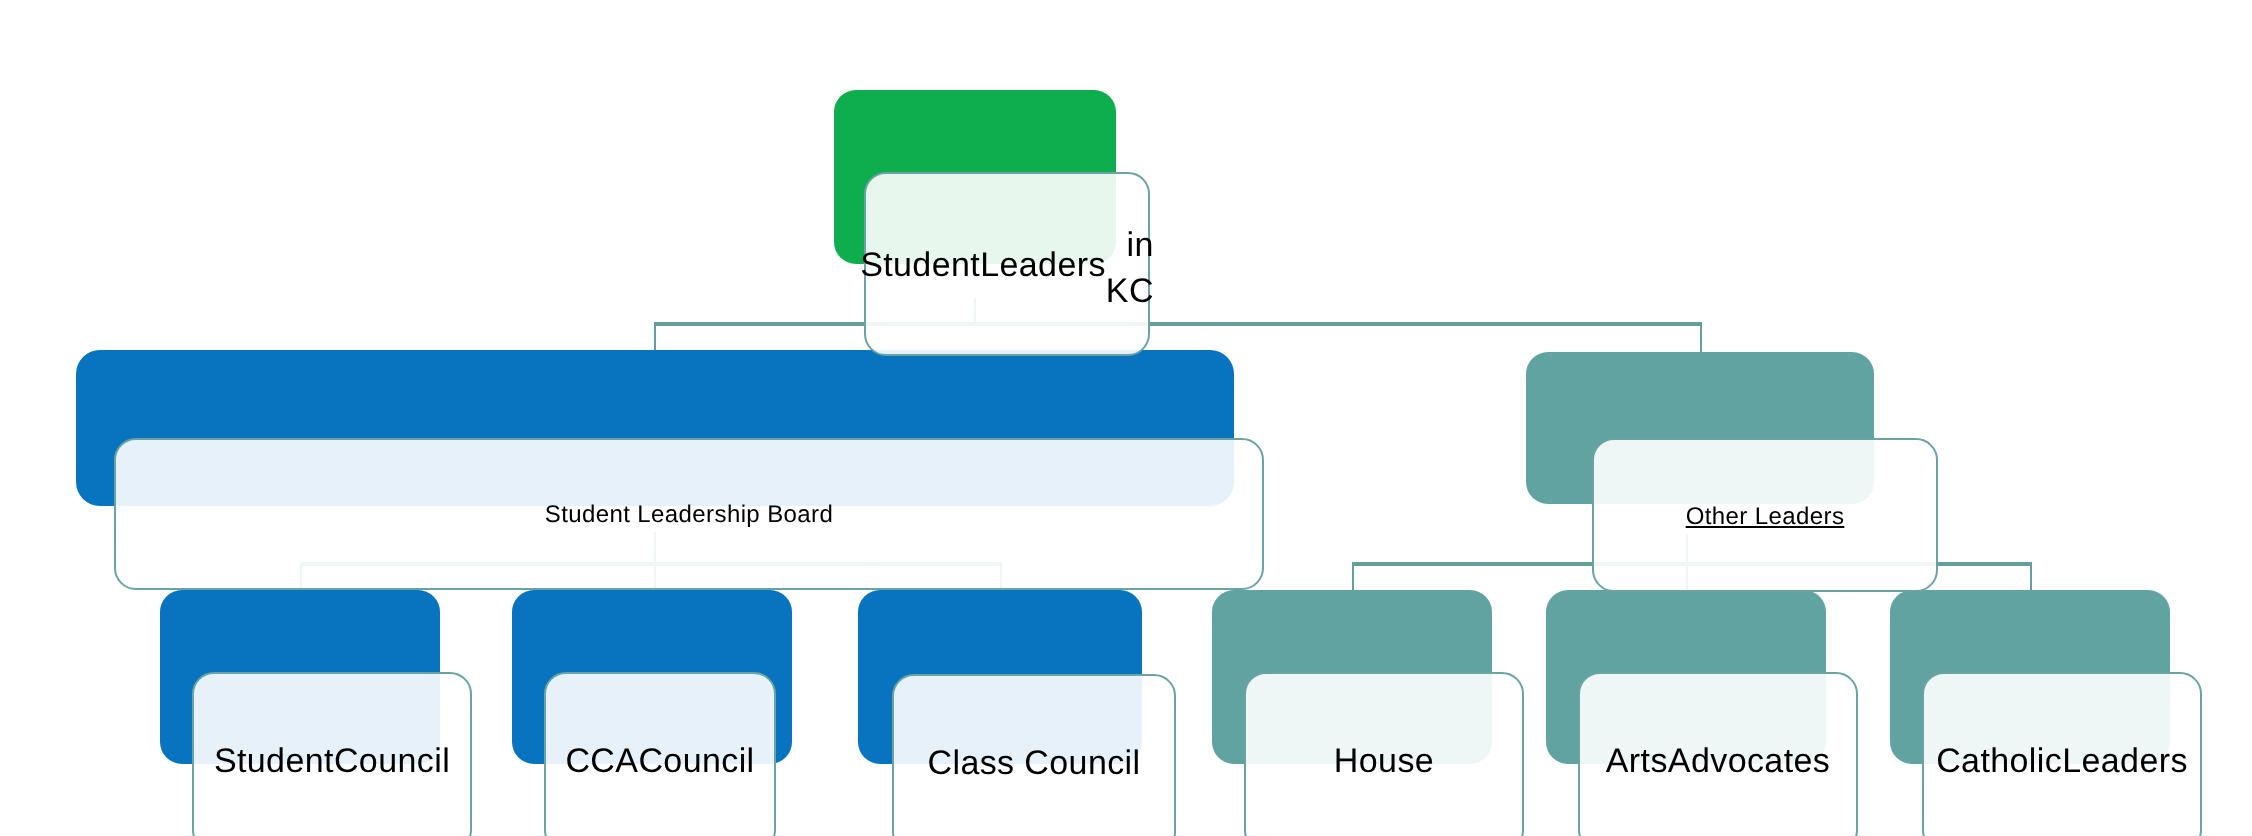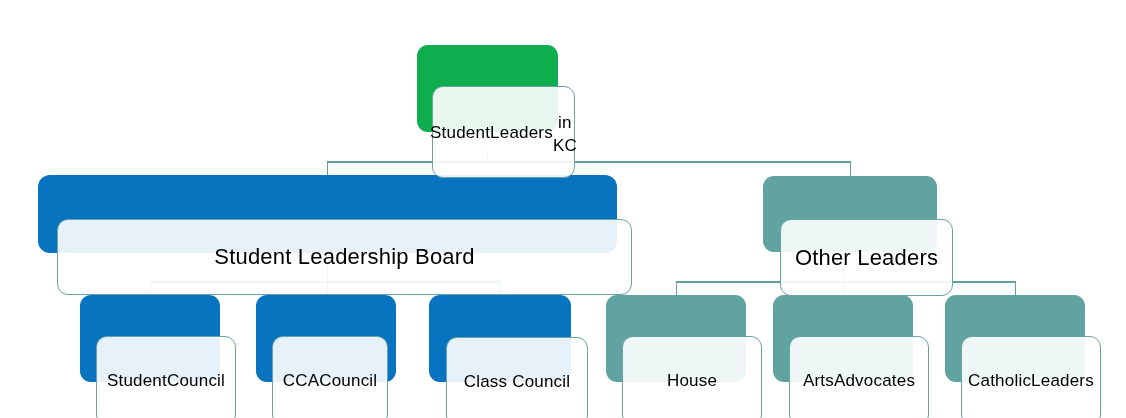--- a/index.html
+++ b/index.html
@@ -33,22 +33,22 @@
     align-items: center;
     justify-content: center;
     text-align: center;
     box-sizing: border-box;
     letter-spacing: 0.2px;
     margin-top: 28px;
   }
   .front span { display: block; }
   .node-text   { font-size: 17px; line-height: 23px; }
   .child-text  { font-size: 17px; line-height: 28px; }
-  .board-text  { font-size: 22px; line-height: 24px; }
-  .footer-line { margin-top: 3px; }
+  .board-text  { font-size: 12px; line-height: 24px; }
+  .footer-line { margin-top: 3px; text-align: right; }
 </style>
 </head>
 <body>
 
 <div class="canvas">
 
   <div class="line v-line" style="left:486.5px; top:149px; height:14px;"></div>
   <div class="line h-line" style="left:327px; top:161px; width:524px;"></div>
   <div class="line v-line" style="left:326.5px; top:161px; height:15px;"></div>
   <div class="line v-line" style="left:849.5px; top:161px; height:16px;"></div>
@@ -69,21 +69,21 @@
     <span>Leaders</span>
     <span class="footer-line">in KC</span>
   </div>
 
   <div class="back blue" style="left:38px; top:175px; width:579px; height:78px; border-radius:12px;"></div>
   <div class="front board-text" style="left:57px; top:191px; width:575px; height:76px;">
     <span>Student Leadership Board</span>
   </div>
 
   <div class="back teal" style="left:763px; top:176px; width:174px; height:76px;"></div>
-  <div class="front board-text" style="left:780px; top:191px; width:173px; height:77px;">
+  <div class="front board-text" style="left:796px; top:191px; width:173px; height:77px;text-decoration:underline;">
     <span>Other Leaders</span>
   </div>
 
   <div class="back blue" style="left:80px; top:295px; width:140px; height:87px;"></div>
   <div class="front child-text" style="left:96px; top:308px; width:140px; height:90px;">
     <span>Student</span>
     <span>Council</span>
   </div>
 
   <div class="back blue" style="left:256px; top:295px; width:140px; height:87px;"></div>

